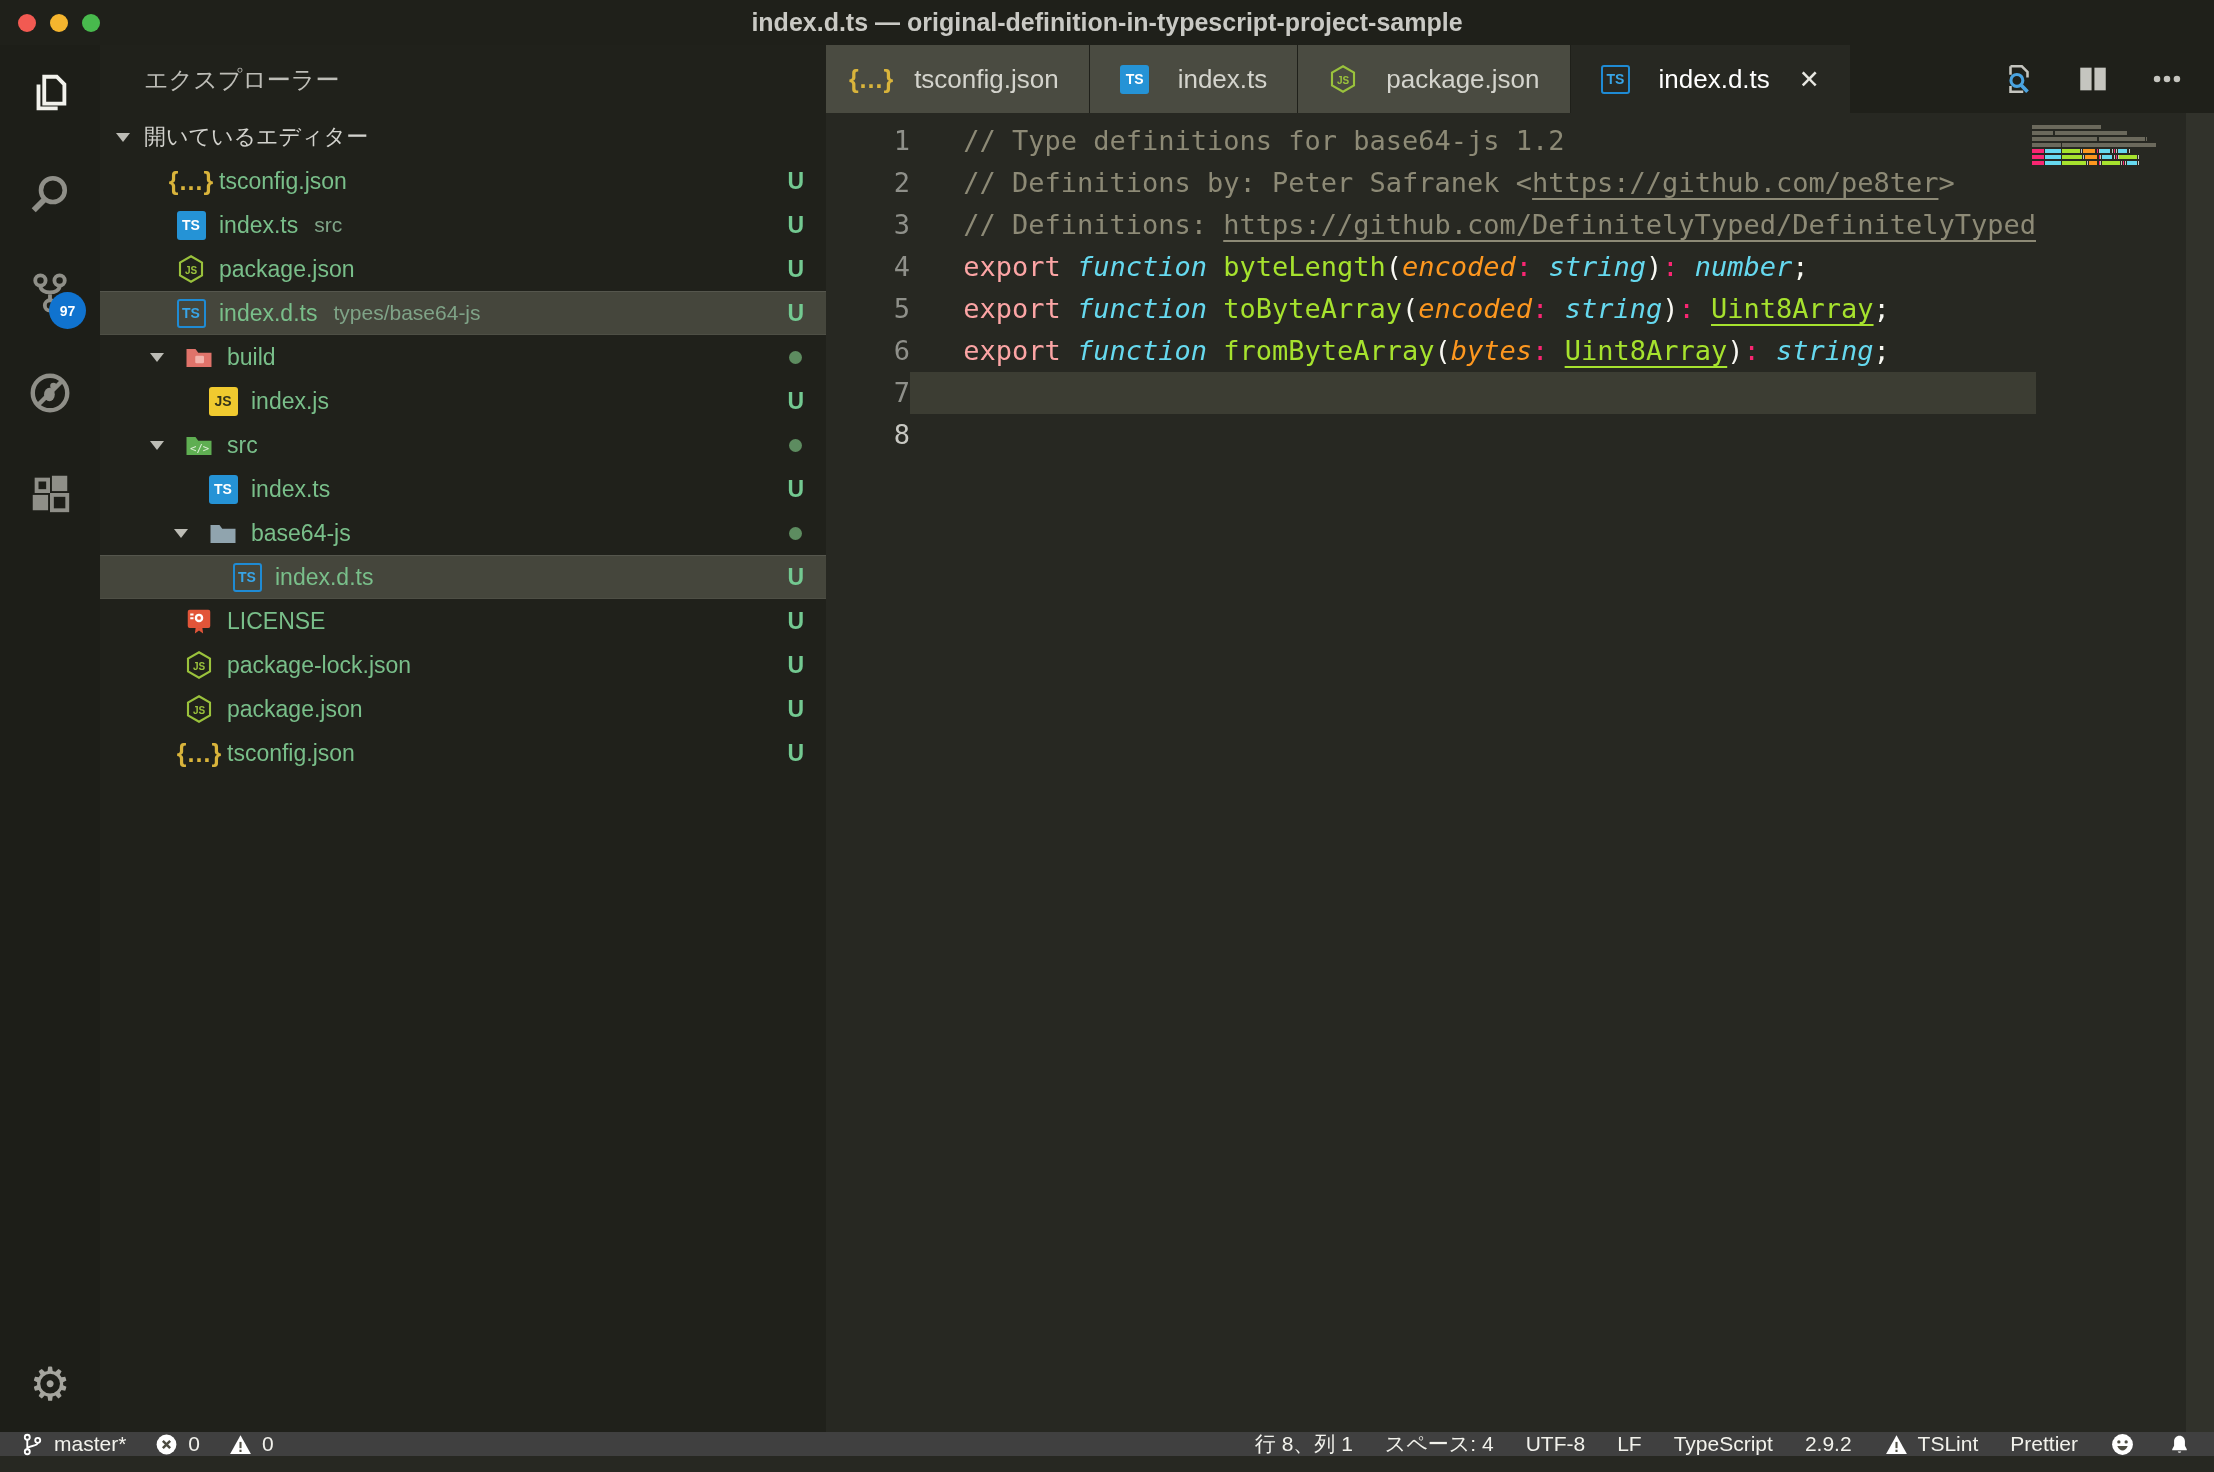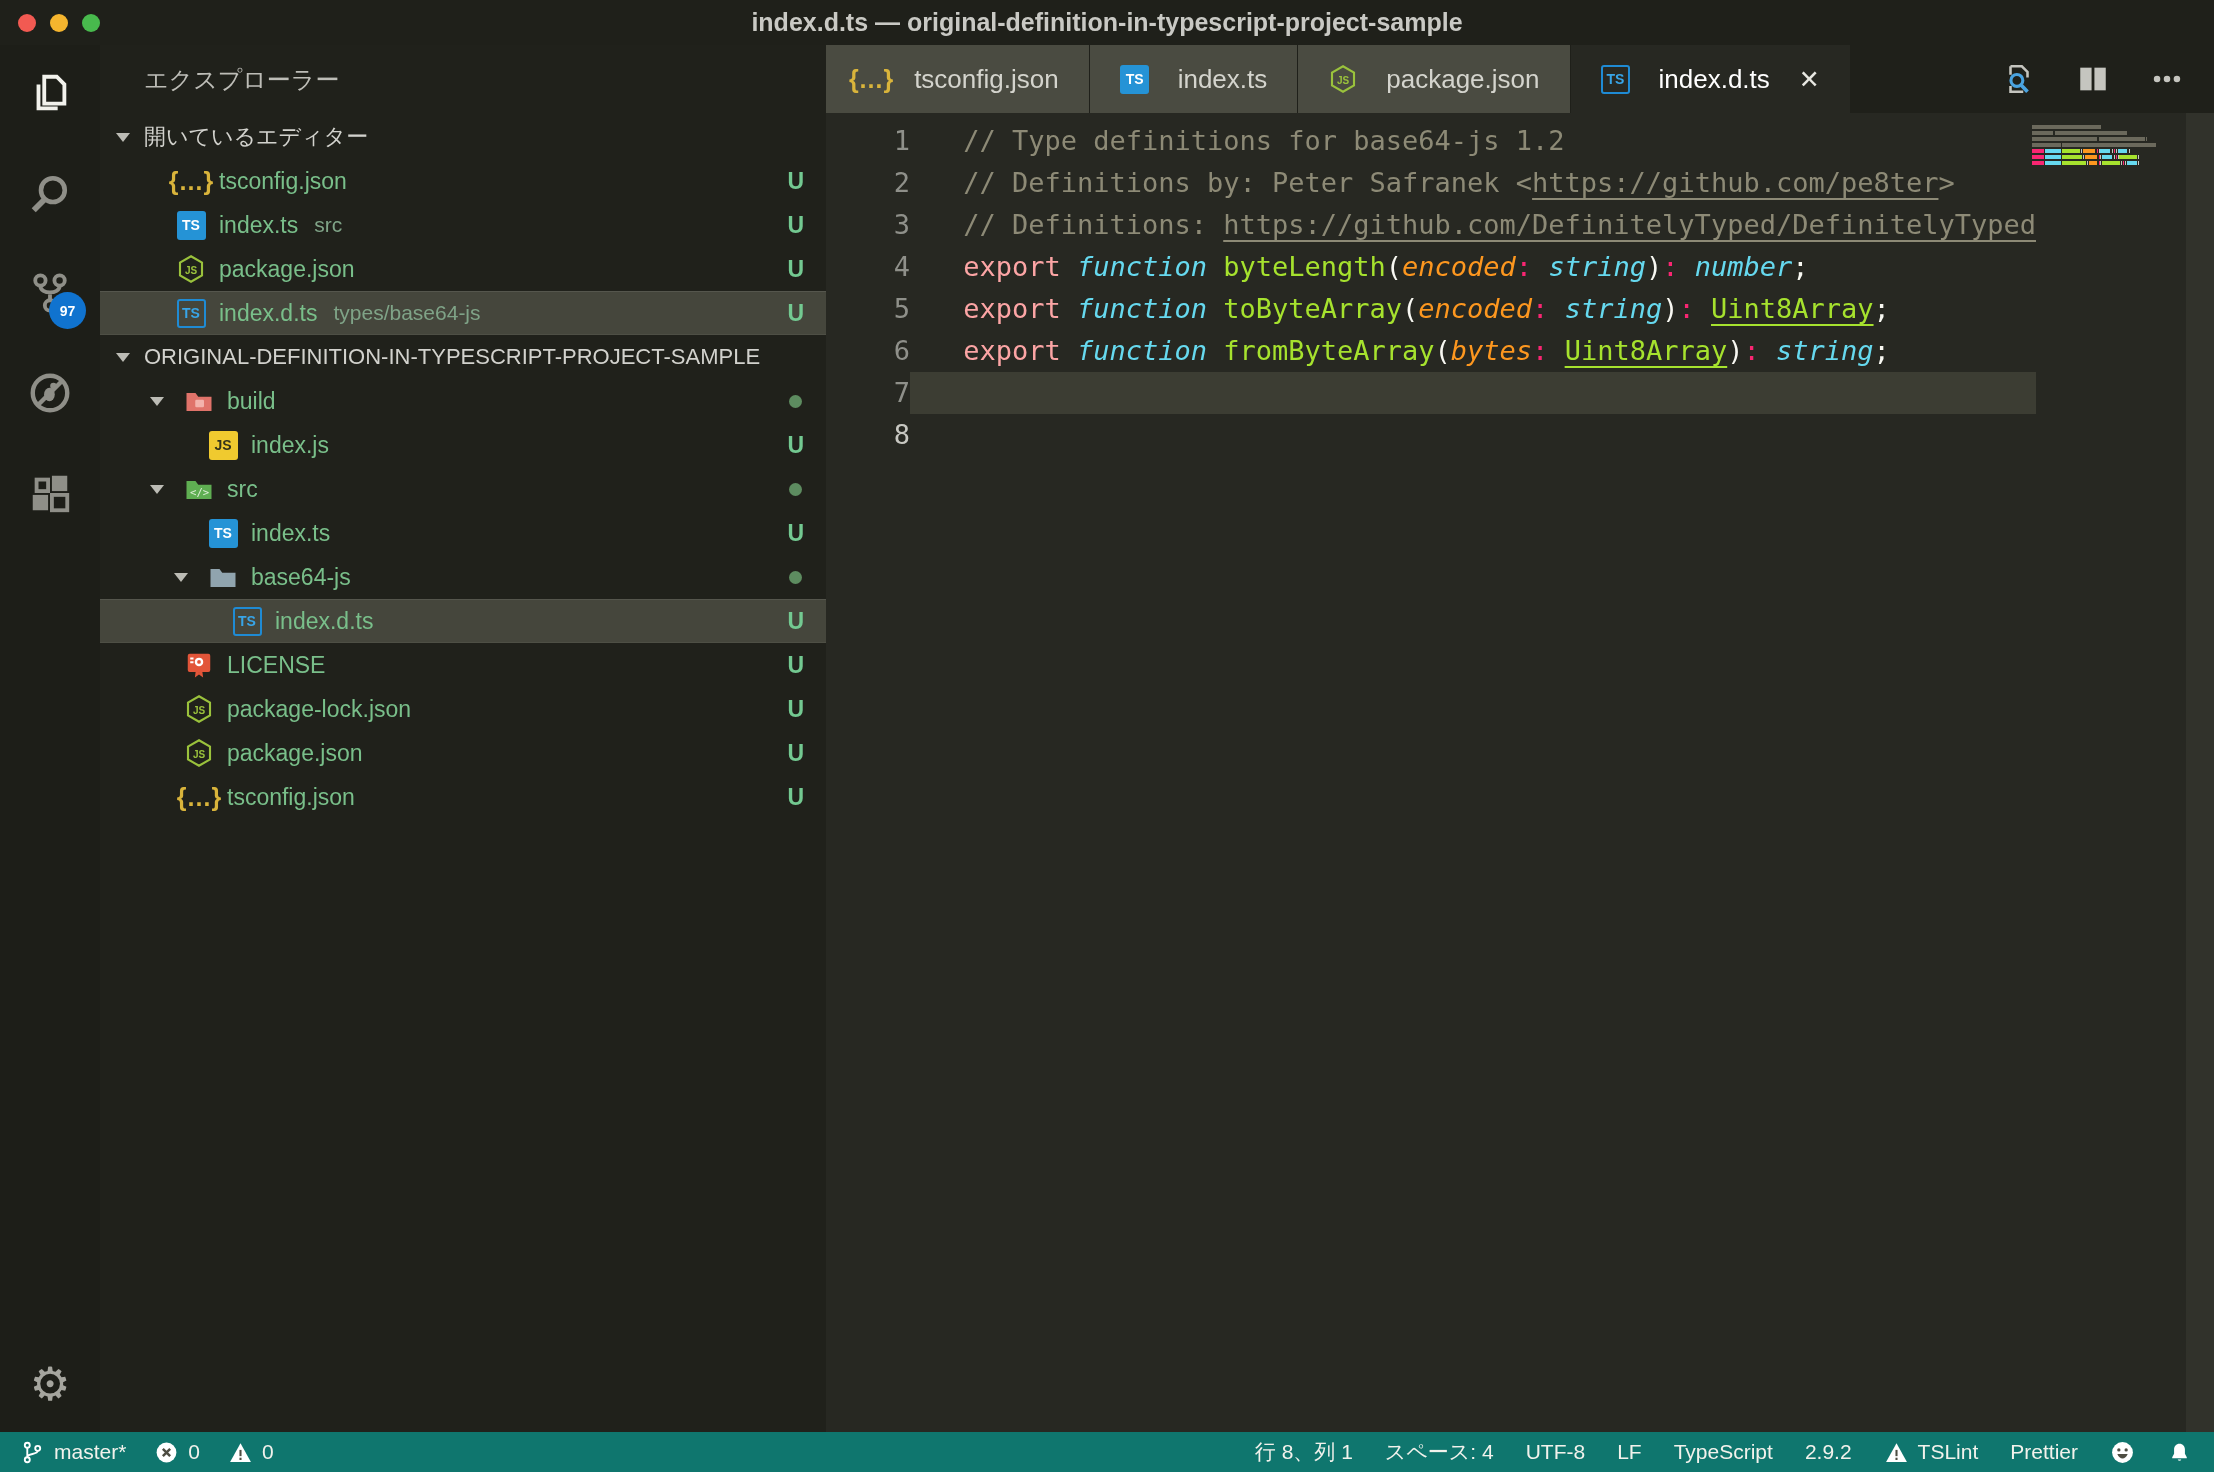--- a/index.html
+++ b/index.html
@@ -66,21 +66,21 @@
   .tk-pm{color:#fd971f;font-style:italic;}
   .tk-op{color:#f92672;}
   .tk-ty{color:#66d9ef;font-style:italic;}
   .tk-tyg{color:#a6e22e;text-decoration:underline;text-underline-offset:6px;}
   .tk-pu{color:#f8f8f2;}
   .minimap{position:absolute;top:12px;right:32px;width:150px;}
   .mm-line{position:relative;height:6px;}
   .mm-seg{position:absolute;top:0;height:4px;}
   .editor-scrollbar{position:absolute;top:0;right:0;bottom:0;width:28px;background:#31322b;}
   
-  .statusbar{height:40px;background:#0f766e;display:flex;align-items:center;color:#f2f2ec;font-size:21px;}
+  .statusbar{height:24px;background:#404040;display:flex;align-items:center;color:#f2f2ec;font-size:21px;}
   .sb-left{display:flex;align-items:center;gap:28px;padding-left:20px;}
   .sb-right{margin-left:auto;display:flex;align-items:center;gap:32px;padding-right:22px;}
   .sb-item{display:flex;align-items:center;gap:9px;cursor:pointer;white-space:nowrap;}
   .sb-item svg{width:25px;height:25px;}
 </style>
 </head>
 <body>
 
 <div id="window">
 
@@ -171,24 +171,20 @@
           <div class="row selected" style="padding-left: 76px;">
             <span class="fileicon">
               <span class="ic-sq ic-tso">TS</span>
             </span>
             <span class="label">index.d.ts</span>
             <span class="desc">types/base64-js</span>
             <span class="badge-u">U</span>
           </div>
         </div>
       <div id="file-tree">
-          <div class="row hdr" style="padding-left: 44px;">
-            <span class="twistie" style="left: 16px;"></span>
-            <span class="label">ORIGINAL-DEFINITION-IN-TYPESCRIPT-PROJECT-SAMPLE</span>
-          </div>
           <div class="row" style="padding-left: 84px;">
             <span class="twistie" style="left: 50px;"></span>
             <span class="fileicon">
               <svg viewBox="0 0 24 24" width="30" height="30">
                 <path d="M2 5.5h7.2l2.2 3H22v11.5H2z" fill="#e0736a"></path>
                 <rect x="9" y="11" width="7" height="6" rx="1" fill="#f3b3ac"></rect>
               </svg>
             </span>
             <span class="label">build</span>
             <span class="badge-dot"></span>

